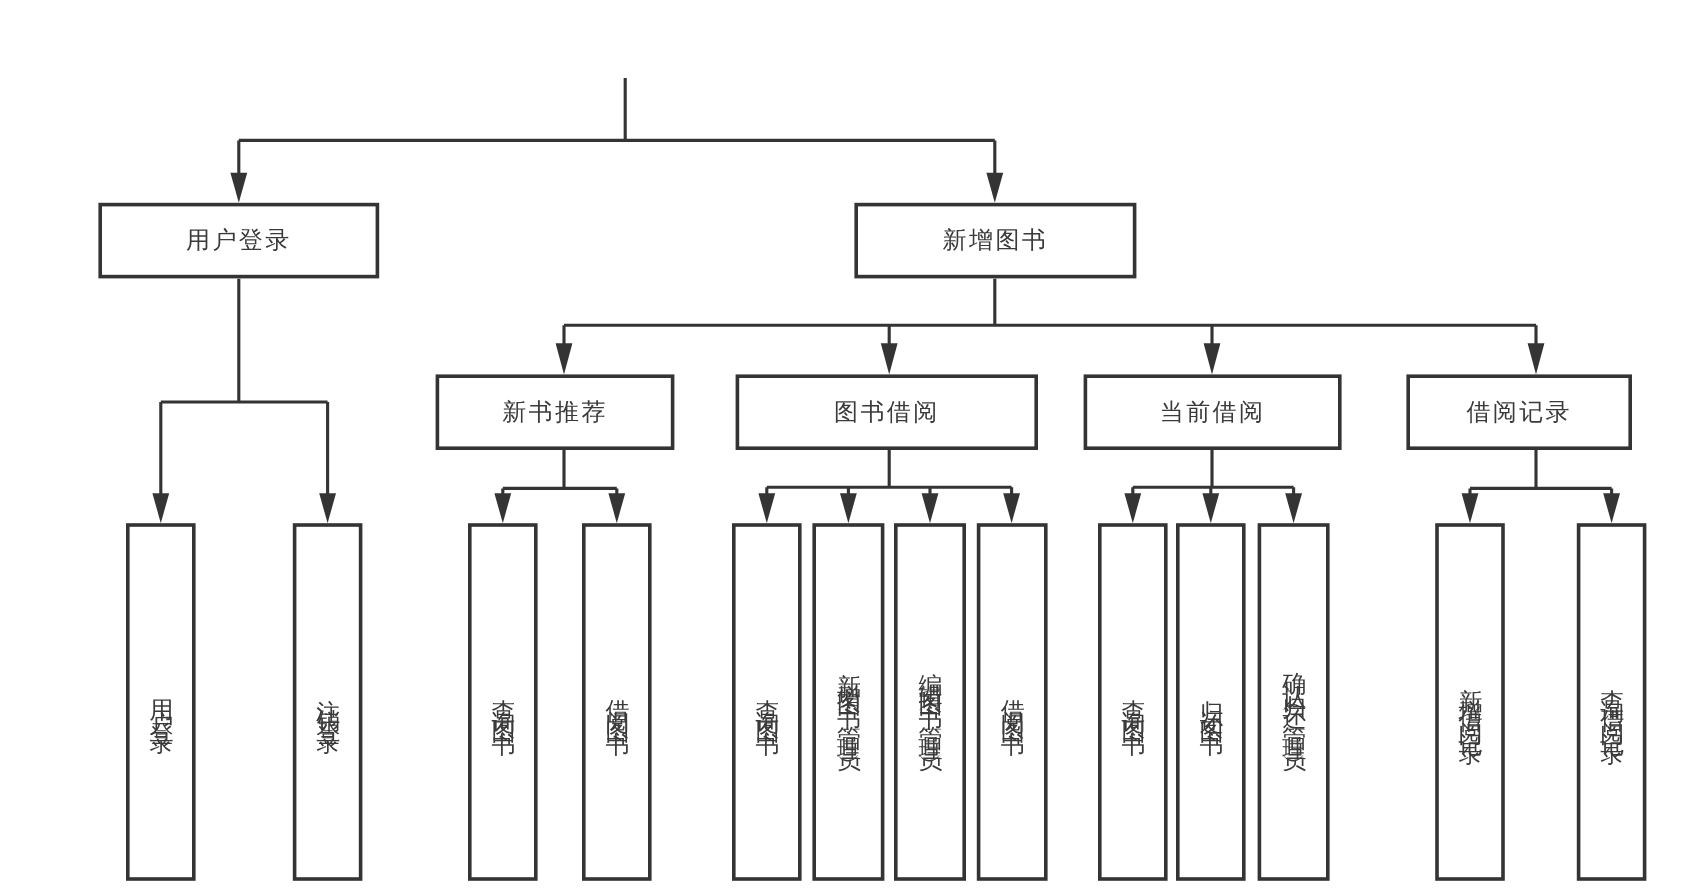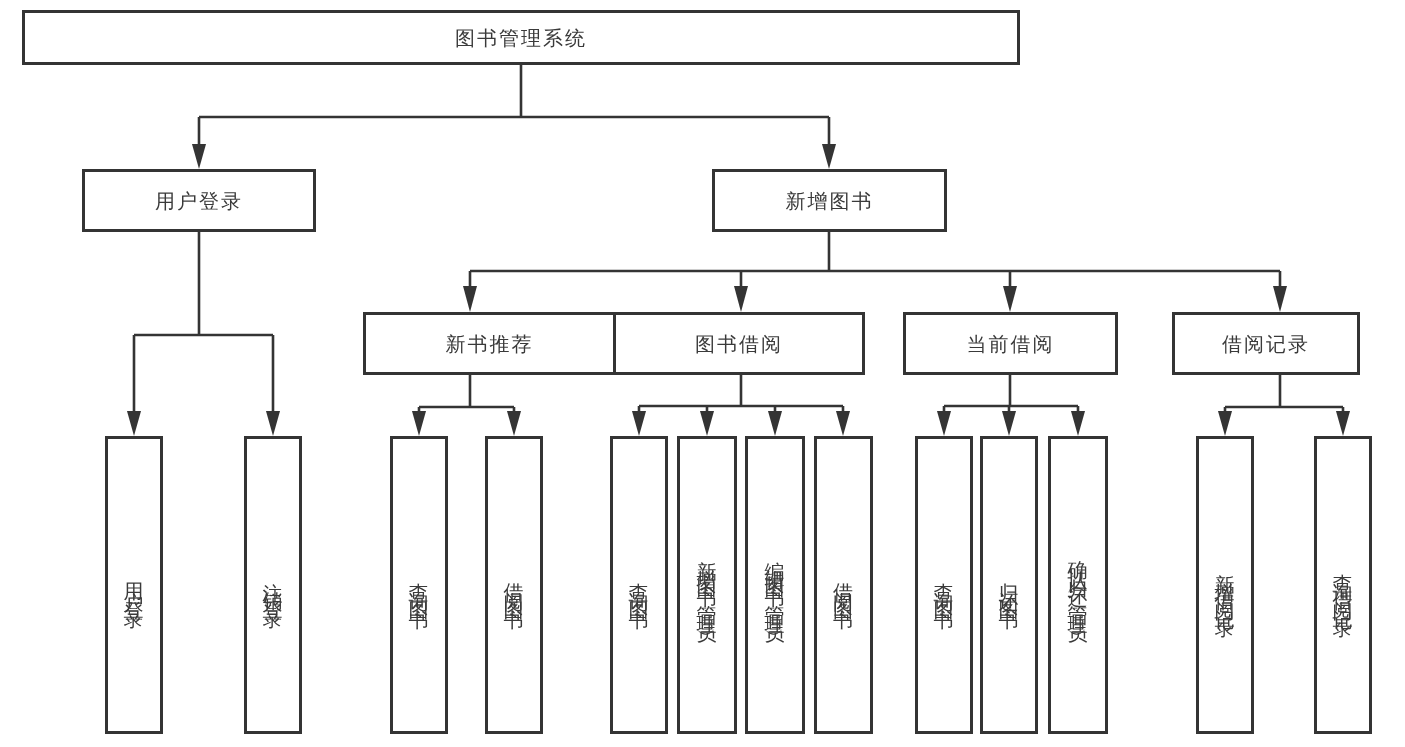--- a/index.html
+++ b/index.html
@@ -53,26 +53,25 @@
       <polygon points="768,411 782,411 775,436"></polygon>
       <polygon points="836,411 850,411 843,436"></polygon>
       <polygon points="937,411 951,411 944,436"></polygon>
       <polygon points="1002,411 1016,411 1009,436"></polygon>
       <polygon points="1071,411 1085,411 1078,436"></polygon>
       <polygon points="1218,411 1232,411 1225,436"></polygon>
       <polygon points="1336,411 1350,411 1343,436"></polygon>
     </g>
   </svg>
 
-  <div class="node" style="left:22px;top:10px;width:998px;height:55px">图书管理系统</div>
 
   <div class="node" style="left:82px;top:169px;width:234px;height:63px">用户登录</div>
   <div class="node" style="left:712px;top:169px;width:235px;height:63px">新增图书</div>
 
-  <div class="node" style="left:363px;top:312px;width:253px;height:63px">新书推荐</div>
+  <div class="node" style="left:363px;top:312px;width:199px;height:63px">新书推荐</div>
   <div class="node" style="left:613px;top:312px;width:252px;height:63px">图书借阅</div>
   <div class="node" style="left:903px;top:312px;width:215px;height:63px">当前借阅</div>
   <div class="node" style="left:1172px;top:312px;width:188px;height:63px">借阅记录</div>
 
   <div class="node leaf" style="left:105px;top:436px;width:58px;height:298px">用户登录</div>
   <div class="node leaf" style="left:244px;top:436px;width:58px;height:298px">注销登录</div>
 
   <div class="node leaf" style="left:390px;top:436px;width:58px;height:298px">查询图书</div>
   <div class="node leaf" style="left:485px;top:436px;width:58px;height:298px">借阅图书</div>
 

